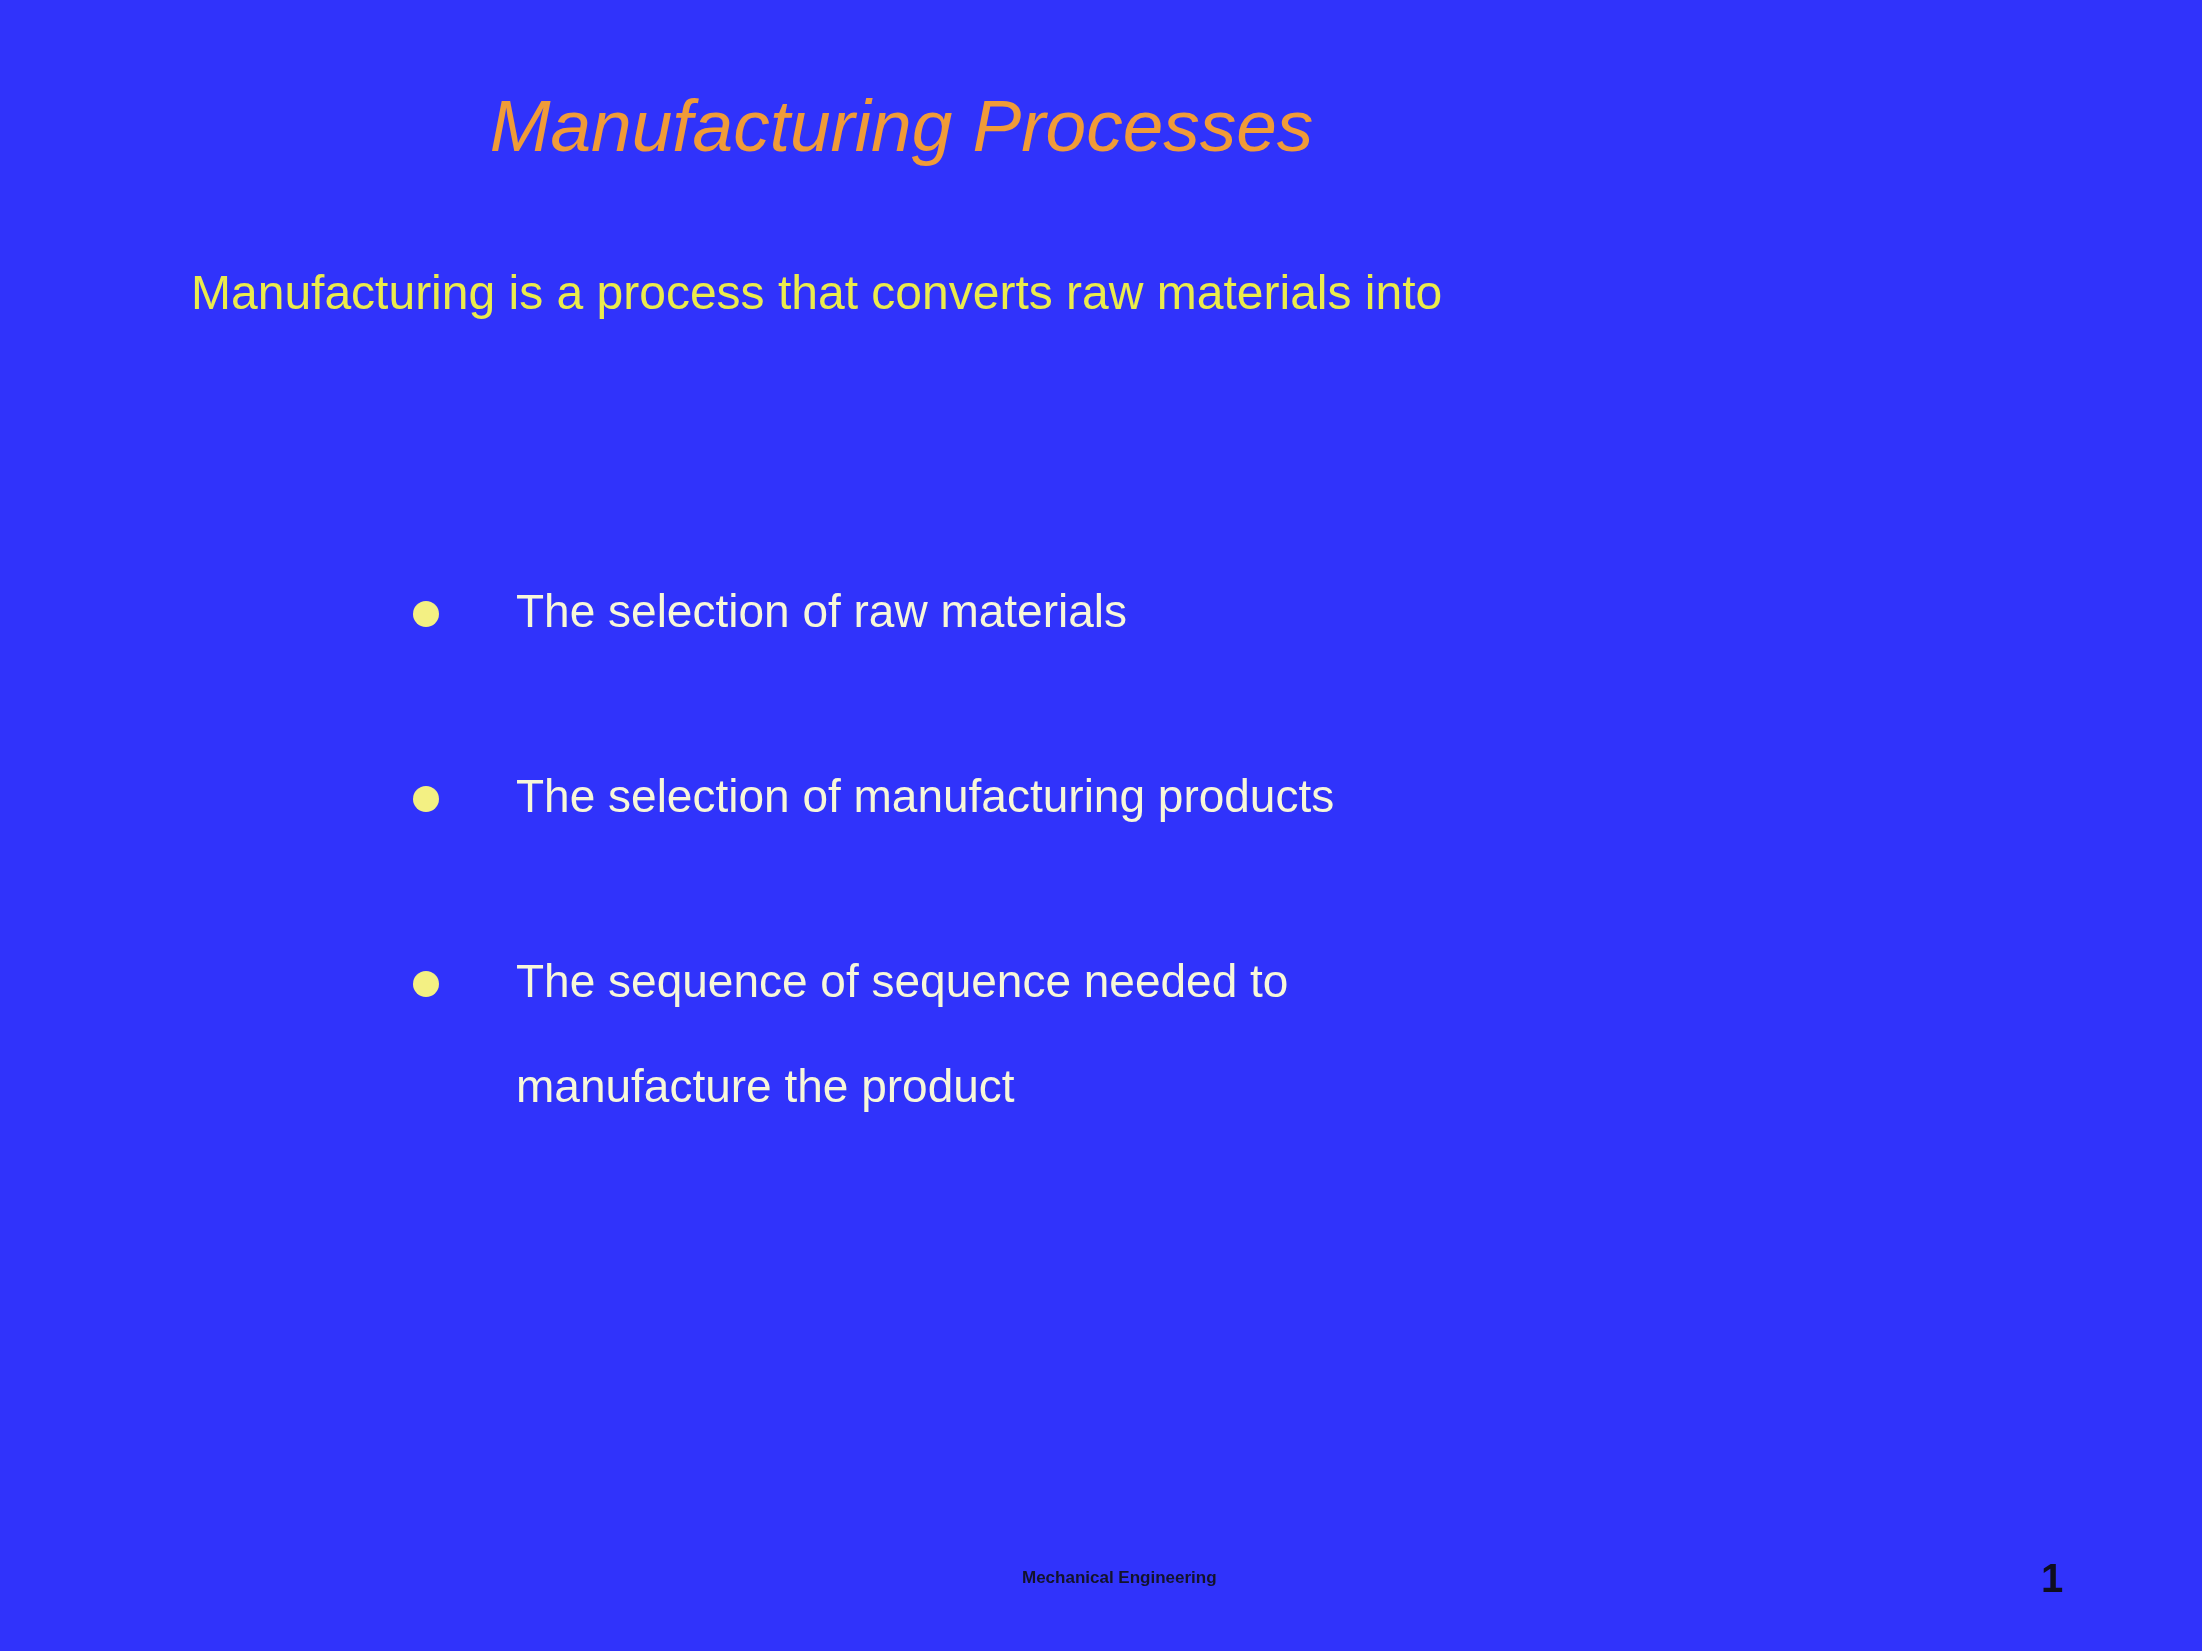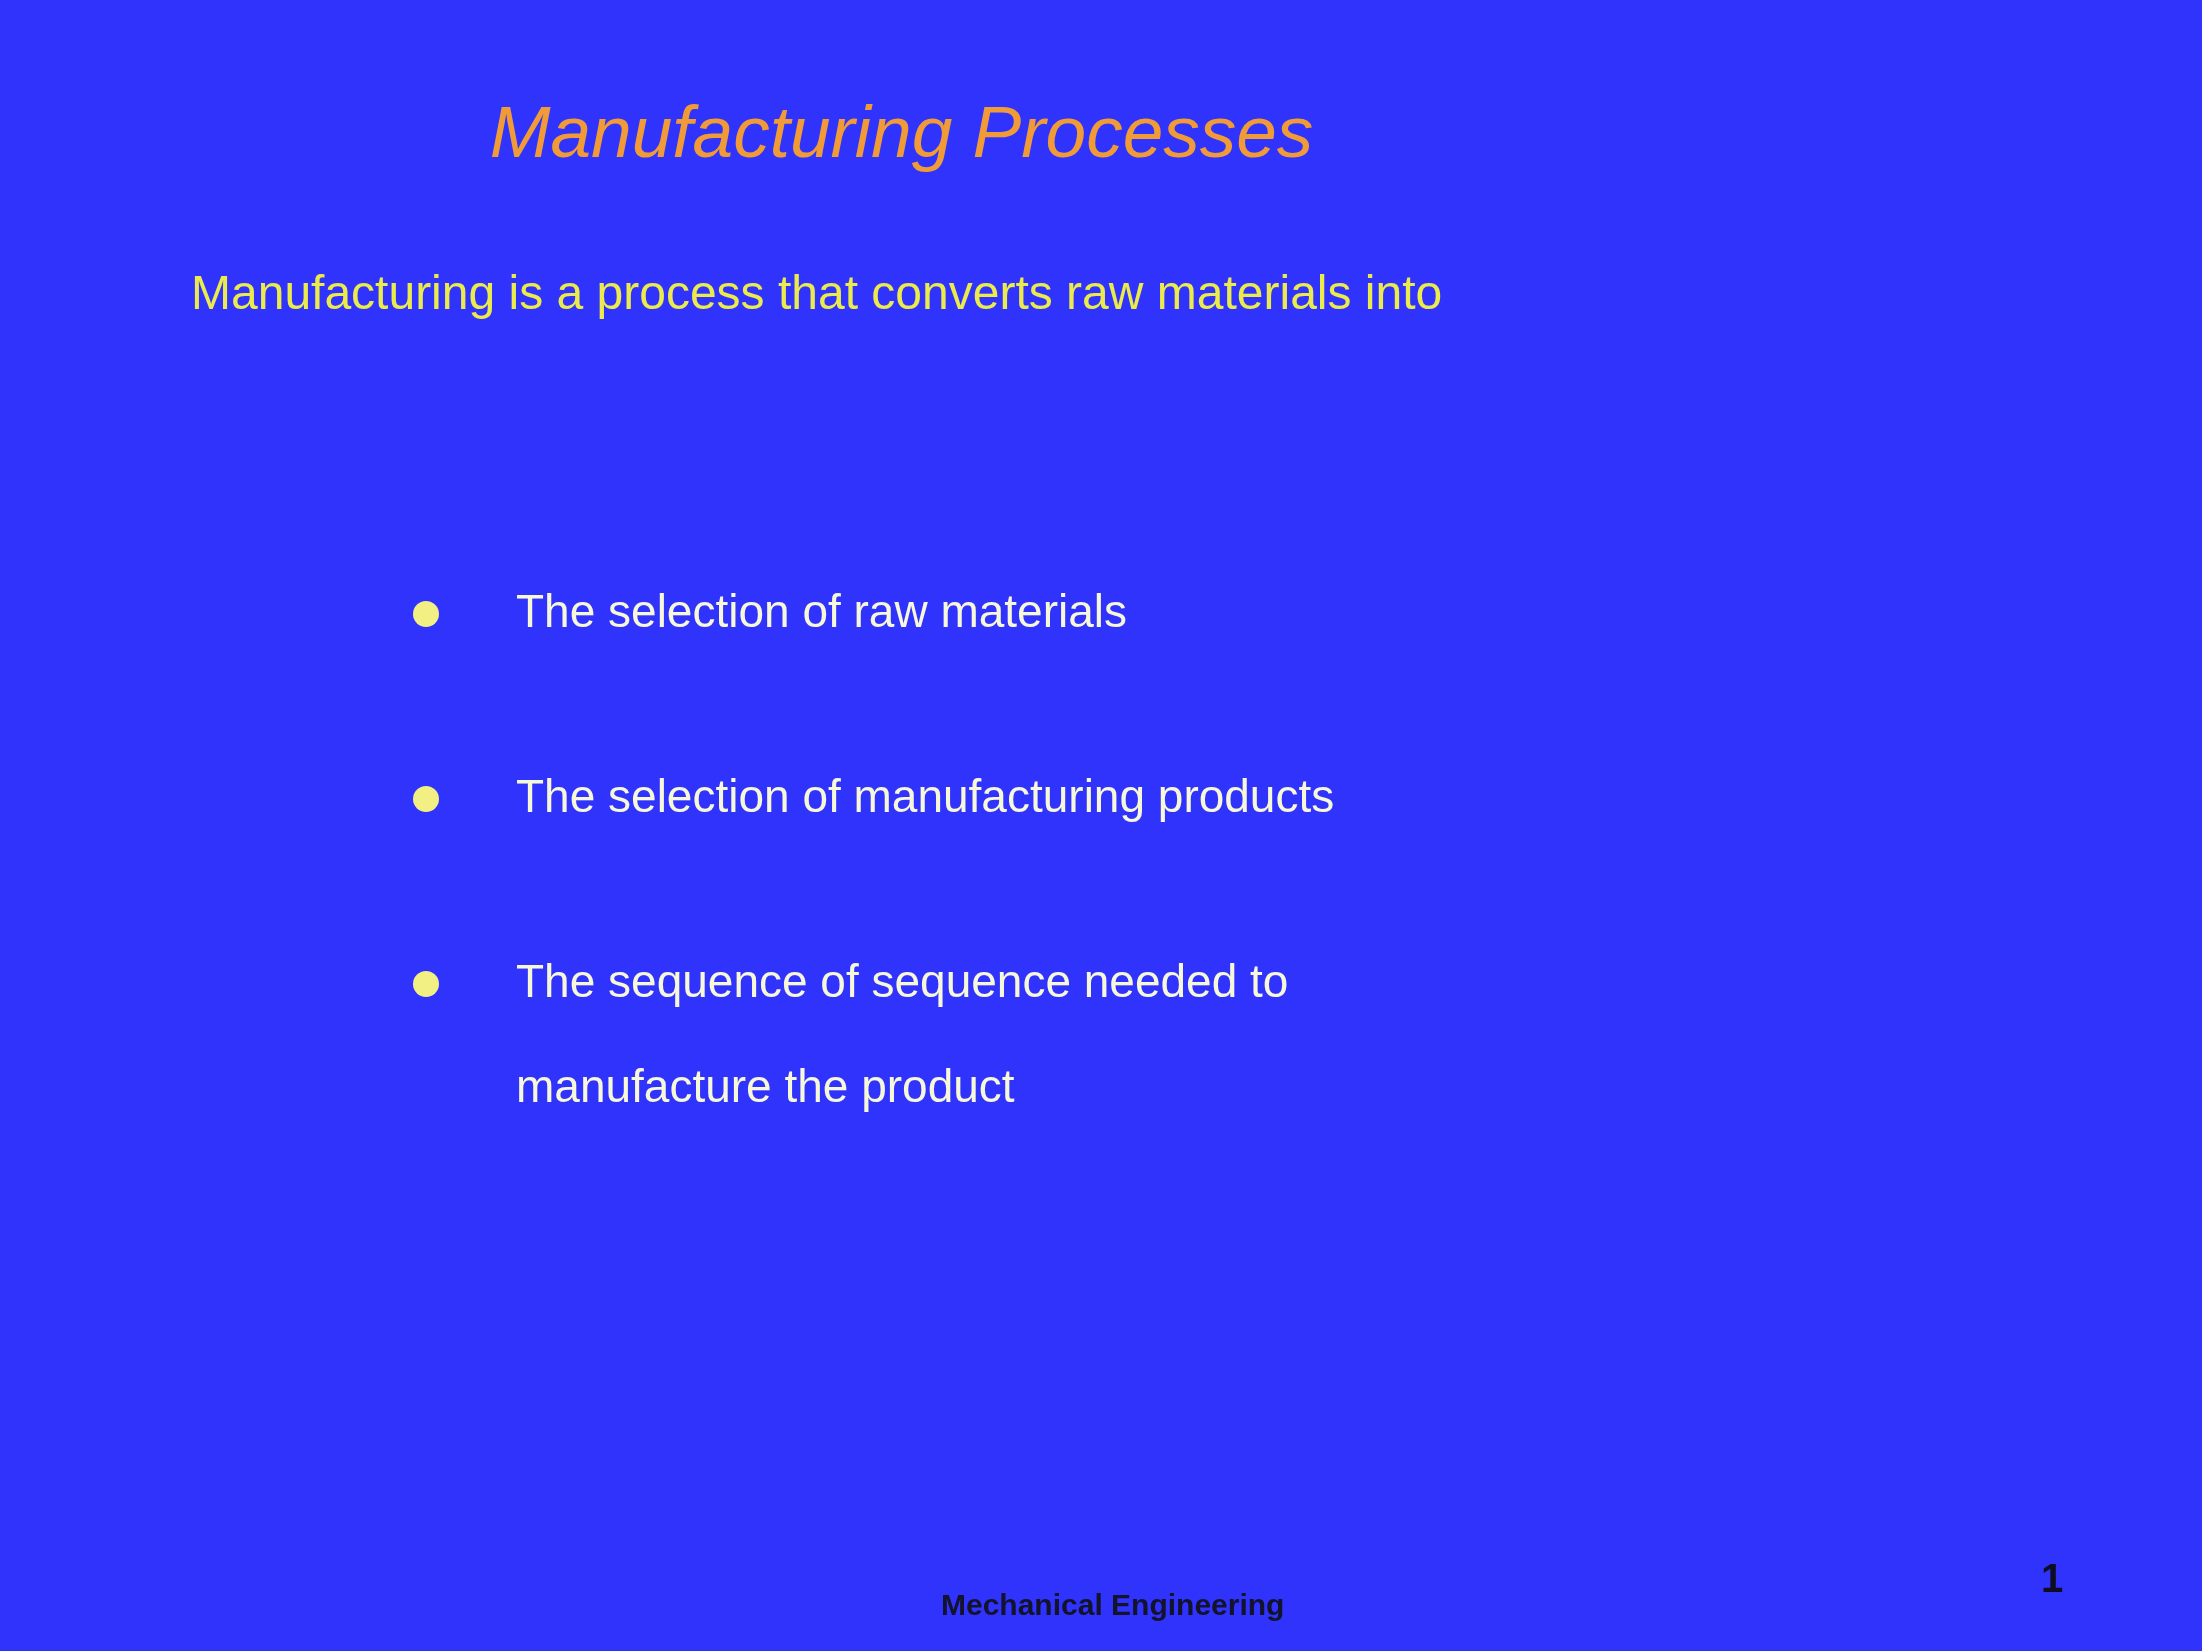--- a/index.html
+++ b/index.html
@@ -10,21 +10,21 @@
     font-family: "Liberation Sans", sans-serif;
   }
   .slide {
     position: relative;
     width: 2203px;
     height: 1652px;
     background: var(--background, #3033fb);
   }
   .title {
     position: absolute;
-    top: 88px;
+    top: 82px;
     left: 0;
     width: 1803px;
     margin: 0;
     text-align: center;
     font-style: italic;
     font-weight: 400;
     font-size: 73px;
     line-height: 1.2;
     color: var(--title, #f09b38);
   }
@@ -60,25 +60,24 @@
   }
   .bullet-text {
     font-size: 46px;
     line-height: 105px;
     color: var(--bullet-text, #f7f7d9);
     max-width: 1463px;
   }
   .footer {
     position: absolute;
     top: 1568px;
-    left: 941px;
-    font-size: 30px;
+    left: 1022px;
+    font-size: 17px;
     font-weight: 700;
     color: var(--footer-text, #13132b);
-    margin-top: 20px;
   }
   .page-number {
     position: absolute;
     top: 1556px;
     left: 2041px;
     font-size: 40px;
     font-weight: 700;
     color: var(--page-text, #0e0e1e);
   }
 </style>

